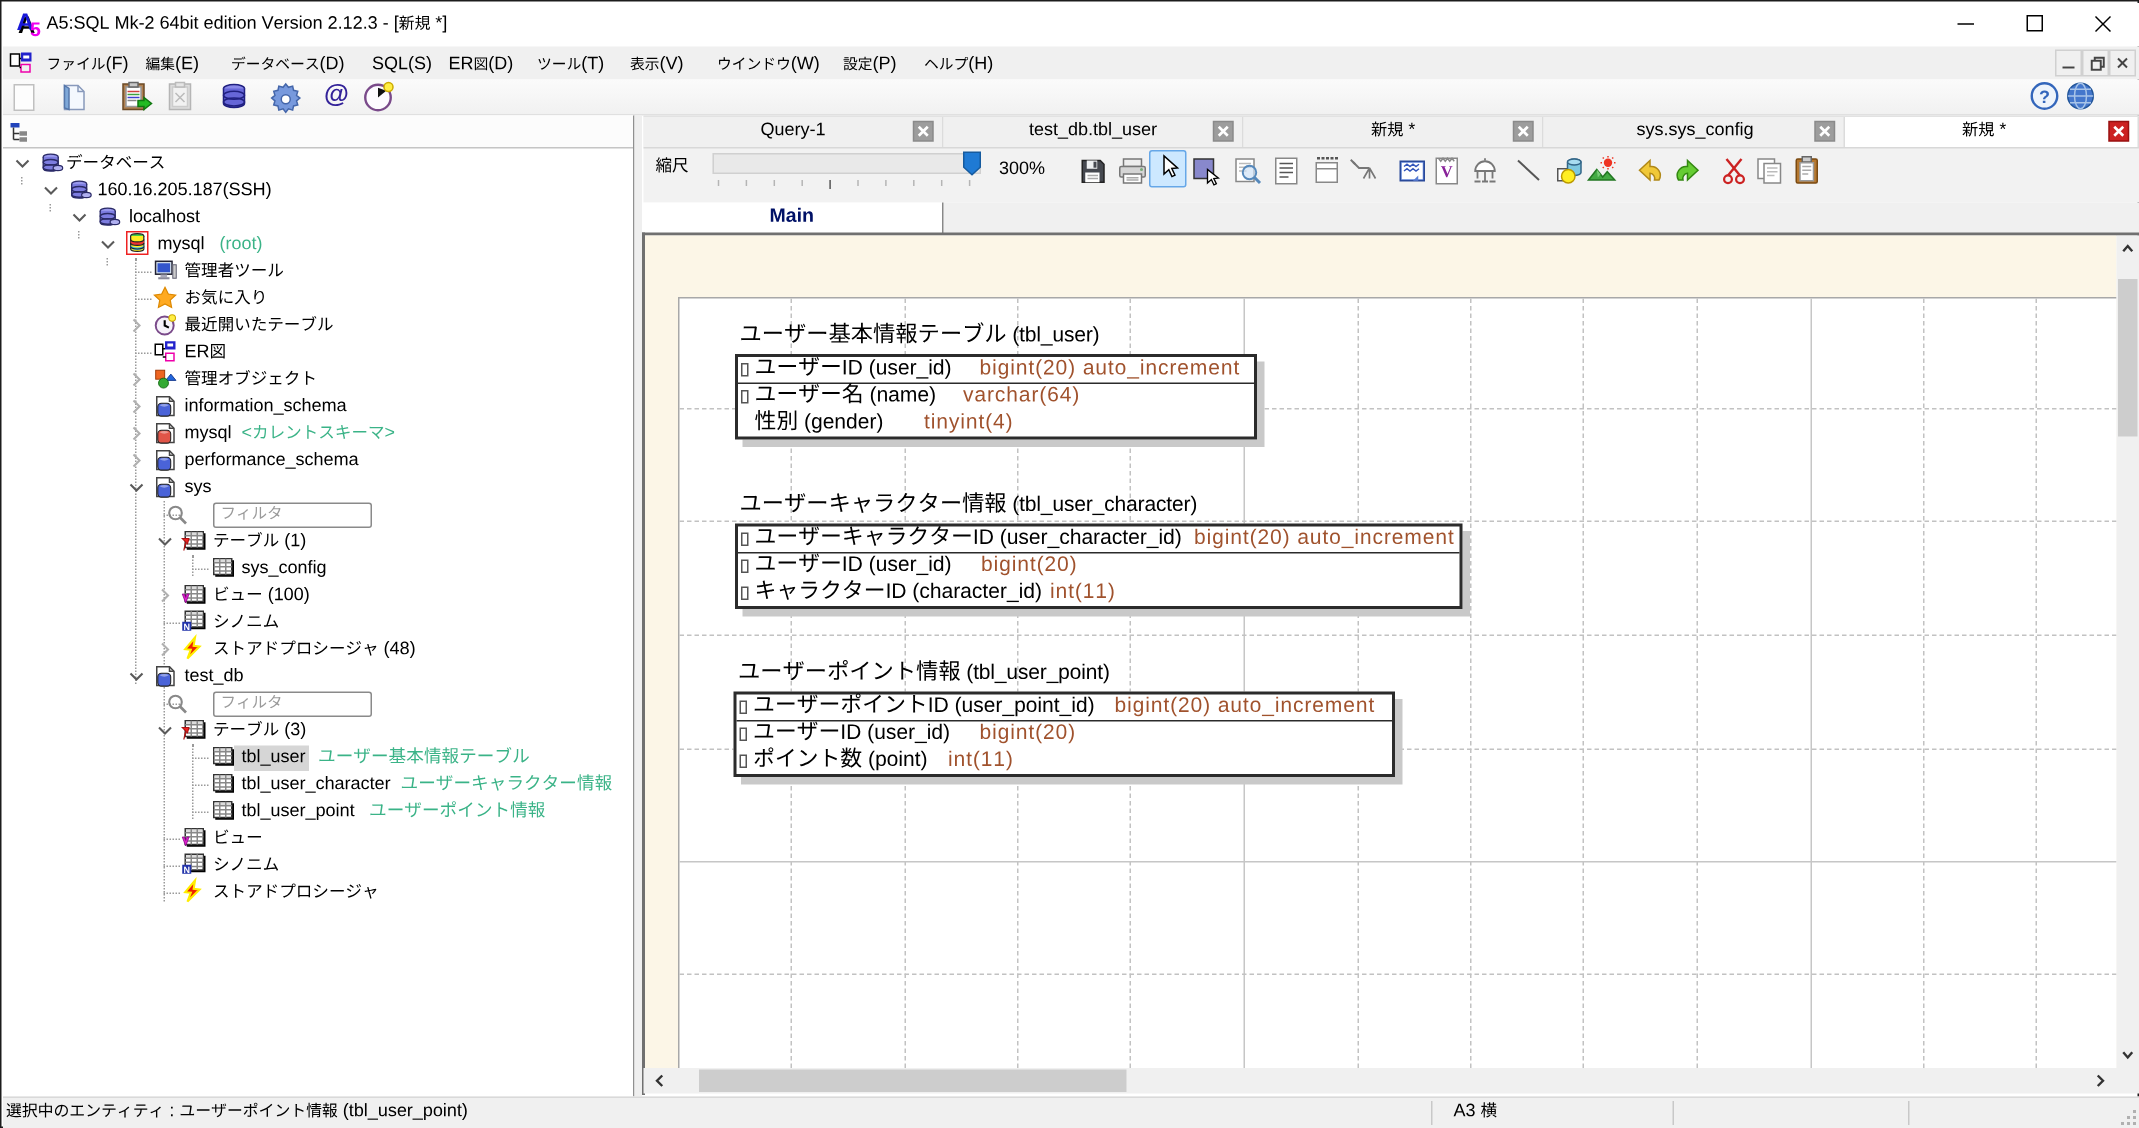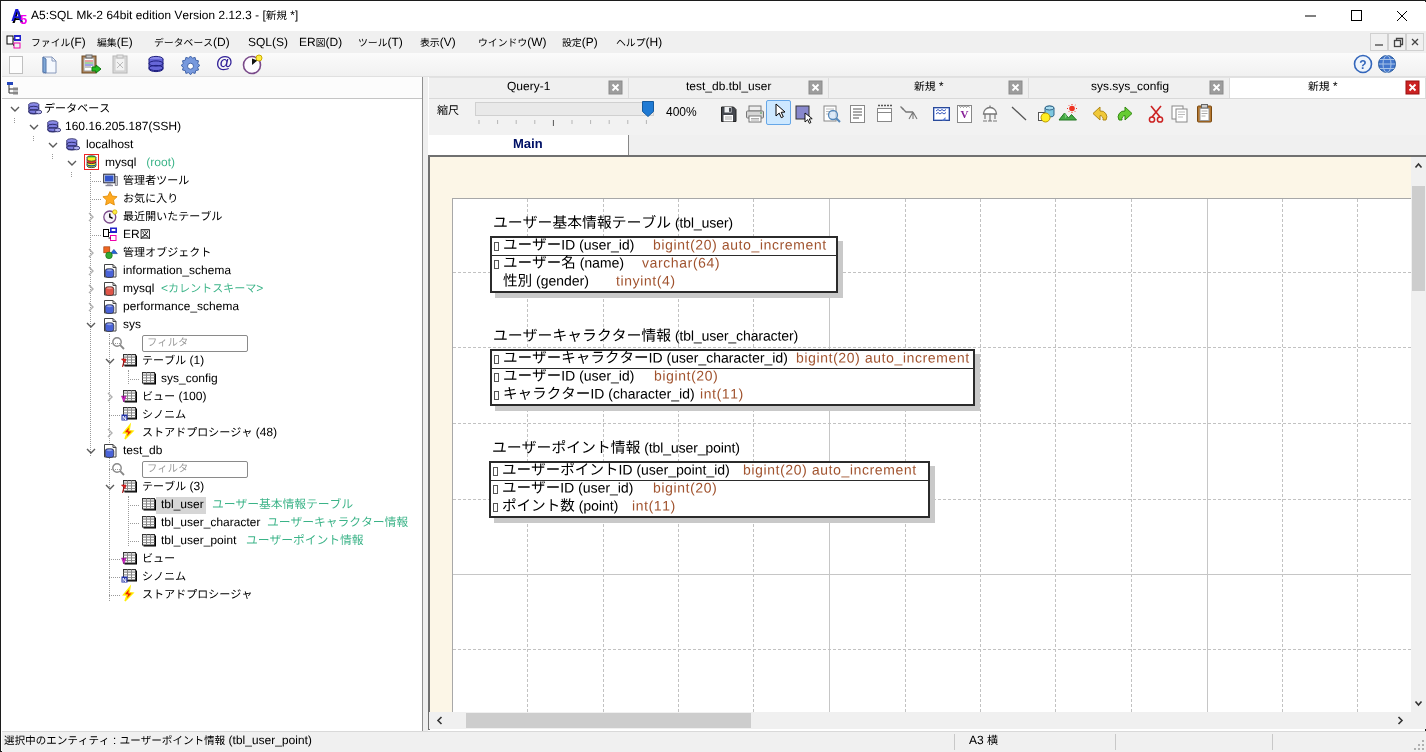--- a/index.html
+++ b/index.html
@@ -1040,21 +1040,21 @@
       <line x1="20.6" y1="0" x2="20.6" y2="4" stroke="#b5b5b5"></line>
       <line x1="39.2" y1="0" x2="39.2" y2="4" stroke="#b5b5b5"></line>
       <line x1="57.8" y1="0" x2="57.8" y2="4" stroke="#b5b5b5"></line>
       <line x1="76.4" y1="0" x2="76.4" y2="6" stroke="#555"></line>
       <line x1="95.0" y1="0" x2="95.0" y2="4" stroke="#b5b5b5"></line>
       <line x1="113.6" y1="0" x2="113.6" y2="4" stroke="#b5b5b5"></line>
       <line x1="132.2" y1="0" x2="132.2" y2="4" stroke="#b5b5b5"></line>
       <line x1="150.8" y1="0" x2="150.8" y2="4" stroke="#b5b5b5"></line>
       <line x1="169.4" y1="0" x2="169.4" y2="4" stroke="#b5b5b5"></line>
     </svg>
-    <div class="txt" style="left:665px;top:104px;font-size:12px">400%</div>
+    <div class="txt" style="left:665px;top:104px;font-size:12px">300%</div>
     <svg class="t" style="left:718px;top:103px" width="20" height="20">
       <path d="M2.5 3 h12 l2.5 2.5 v12 h-14.5z" fill="#45484f" stroke="#222"></path>
       <rect x="5.5" y="3" width="7" height="5.5" fill="#eef0f2"></rect>
       <rect x="10" y="3.8" width="2" height="4" fill="#45484f"></rect>
       <rect x="4.5" y="11" width="9.5" height="6.5" fill="#fff"></rect>
       <path d="M6 13h7M6 15h7" stroke="#aaa"></path>
     </svg>
     <svg class="t" style="left:744px;top:103px" width="20" height="20">
       <rect x="4" y="2" width="12" height="5" fill="#eee" stroke="#777"></rect>
       <rect x="1.5" y="7" width="17" height="7" rx="1" fill="#d5d5d5" stroke="#777"></rect>

